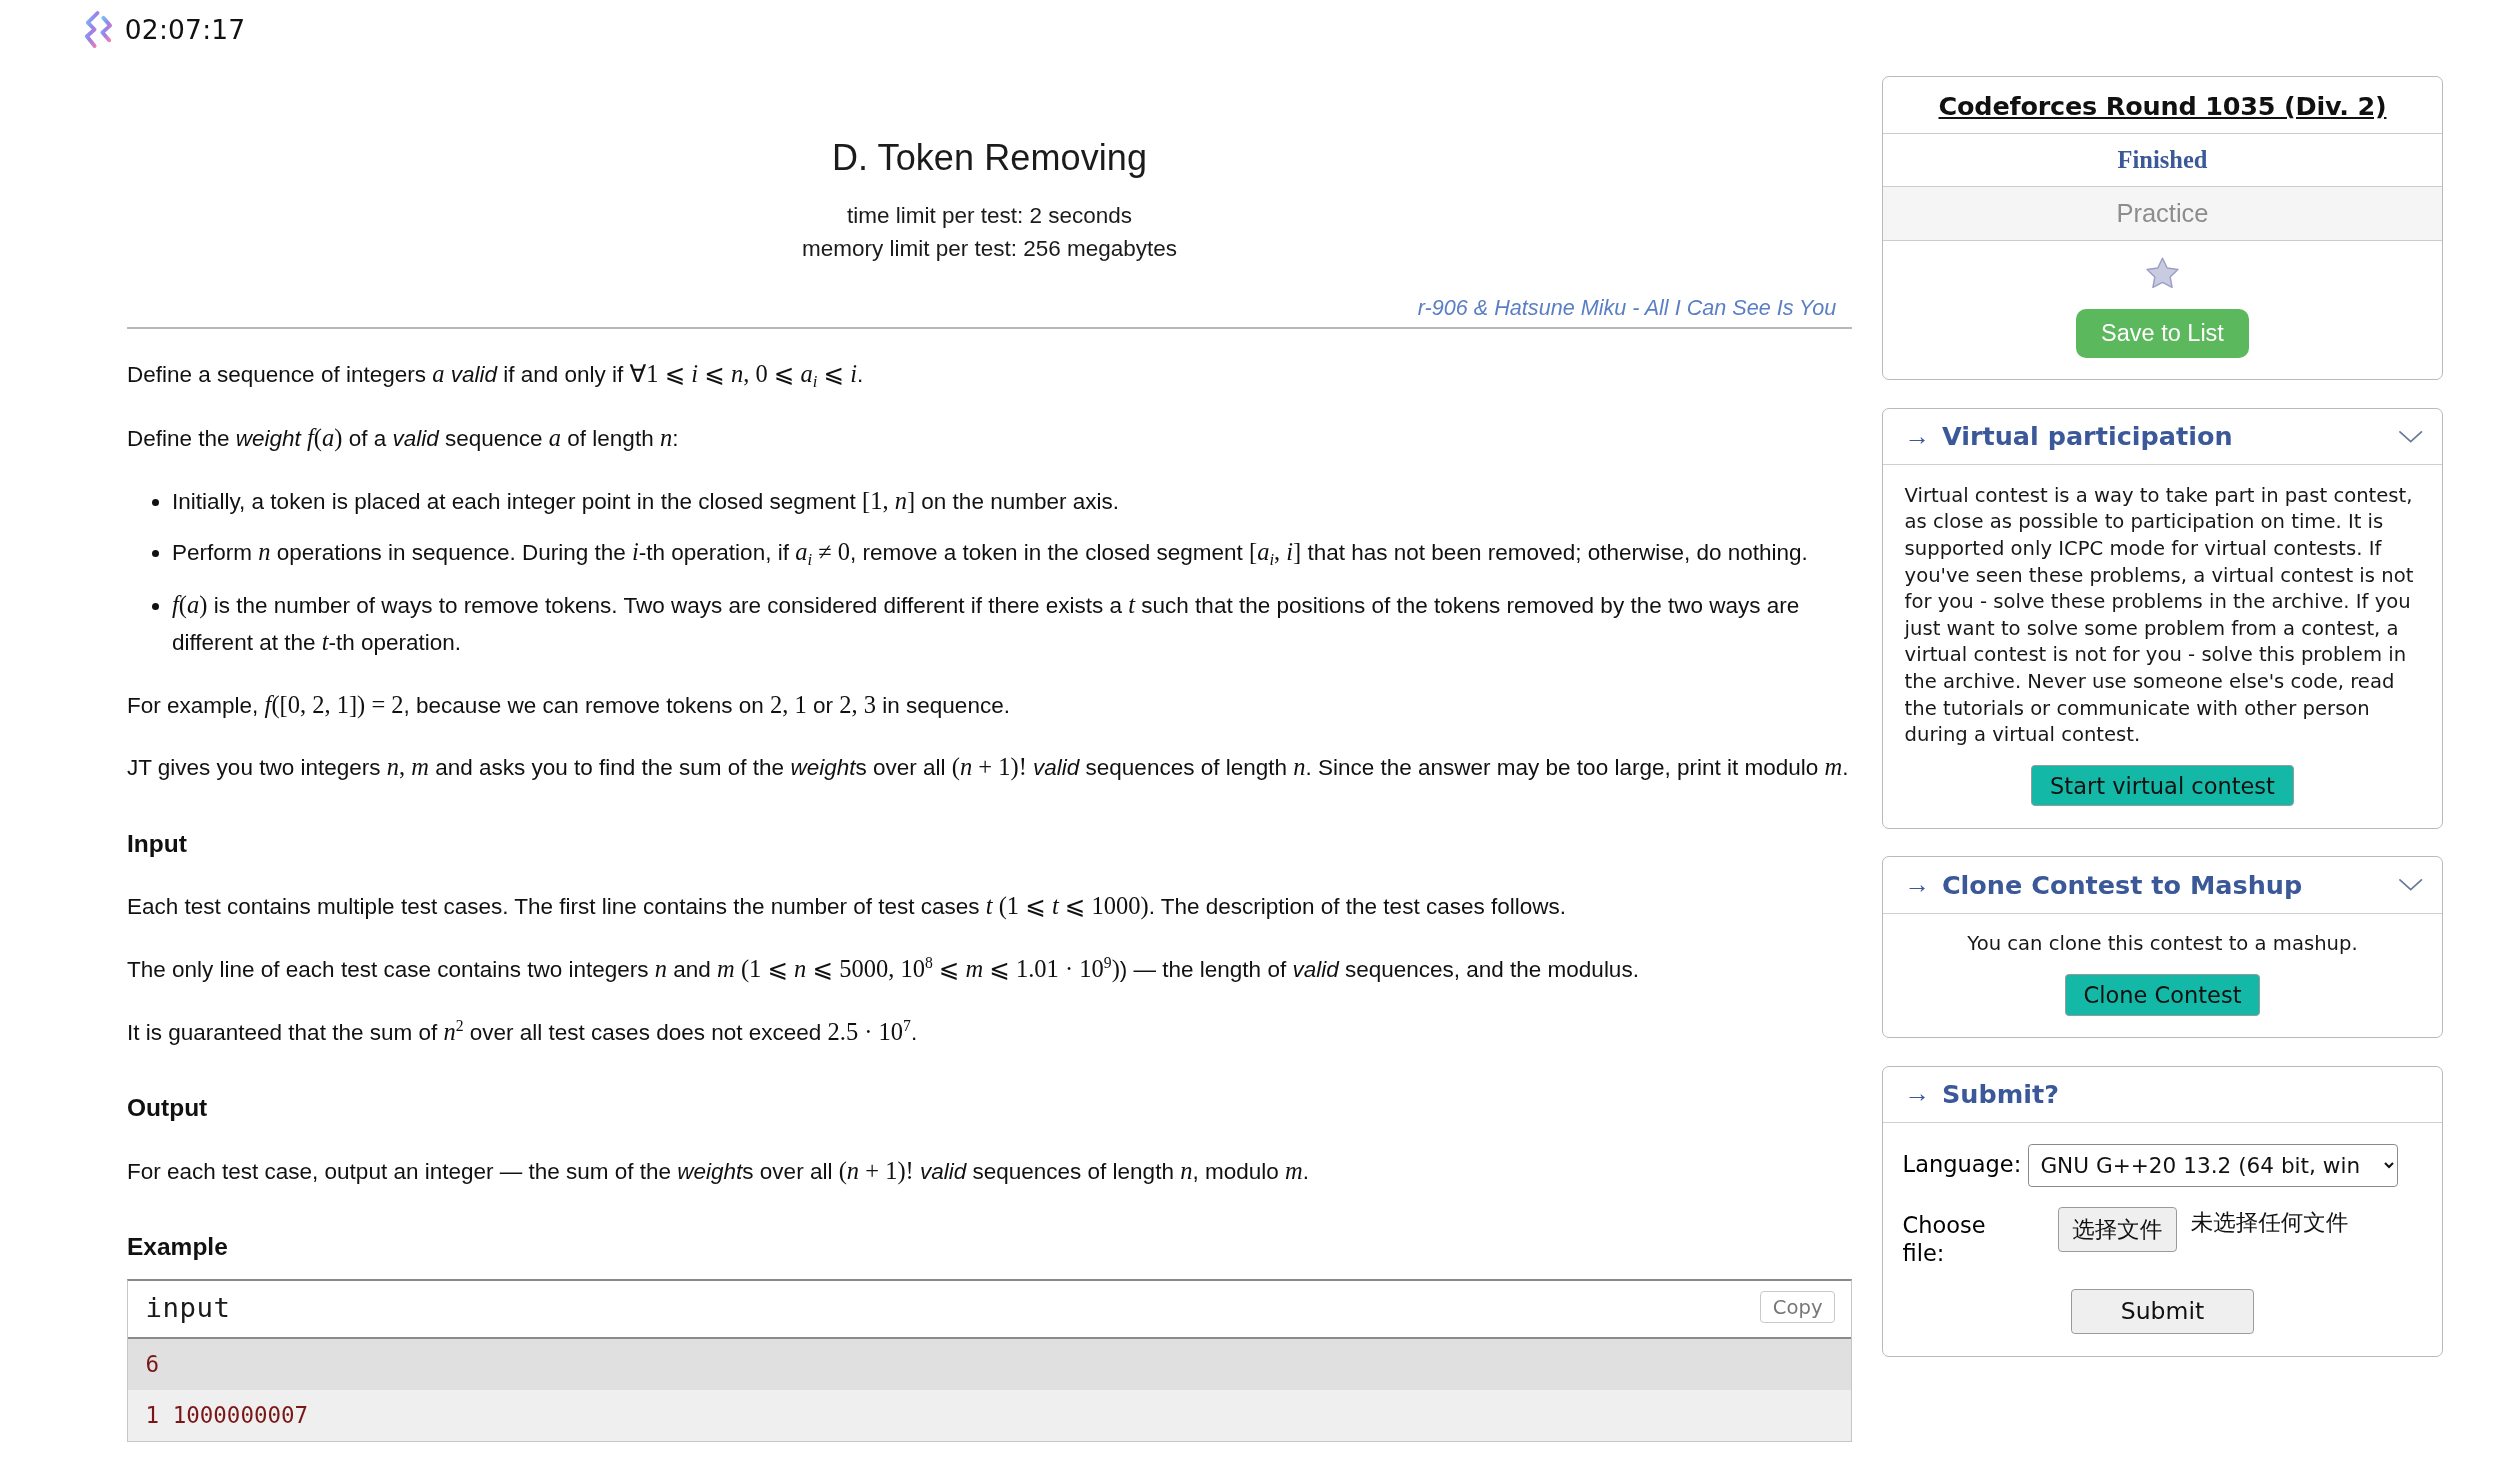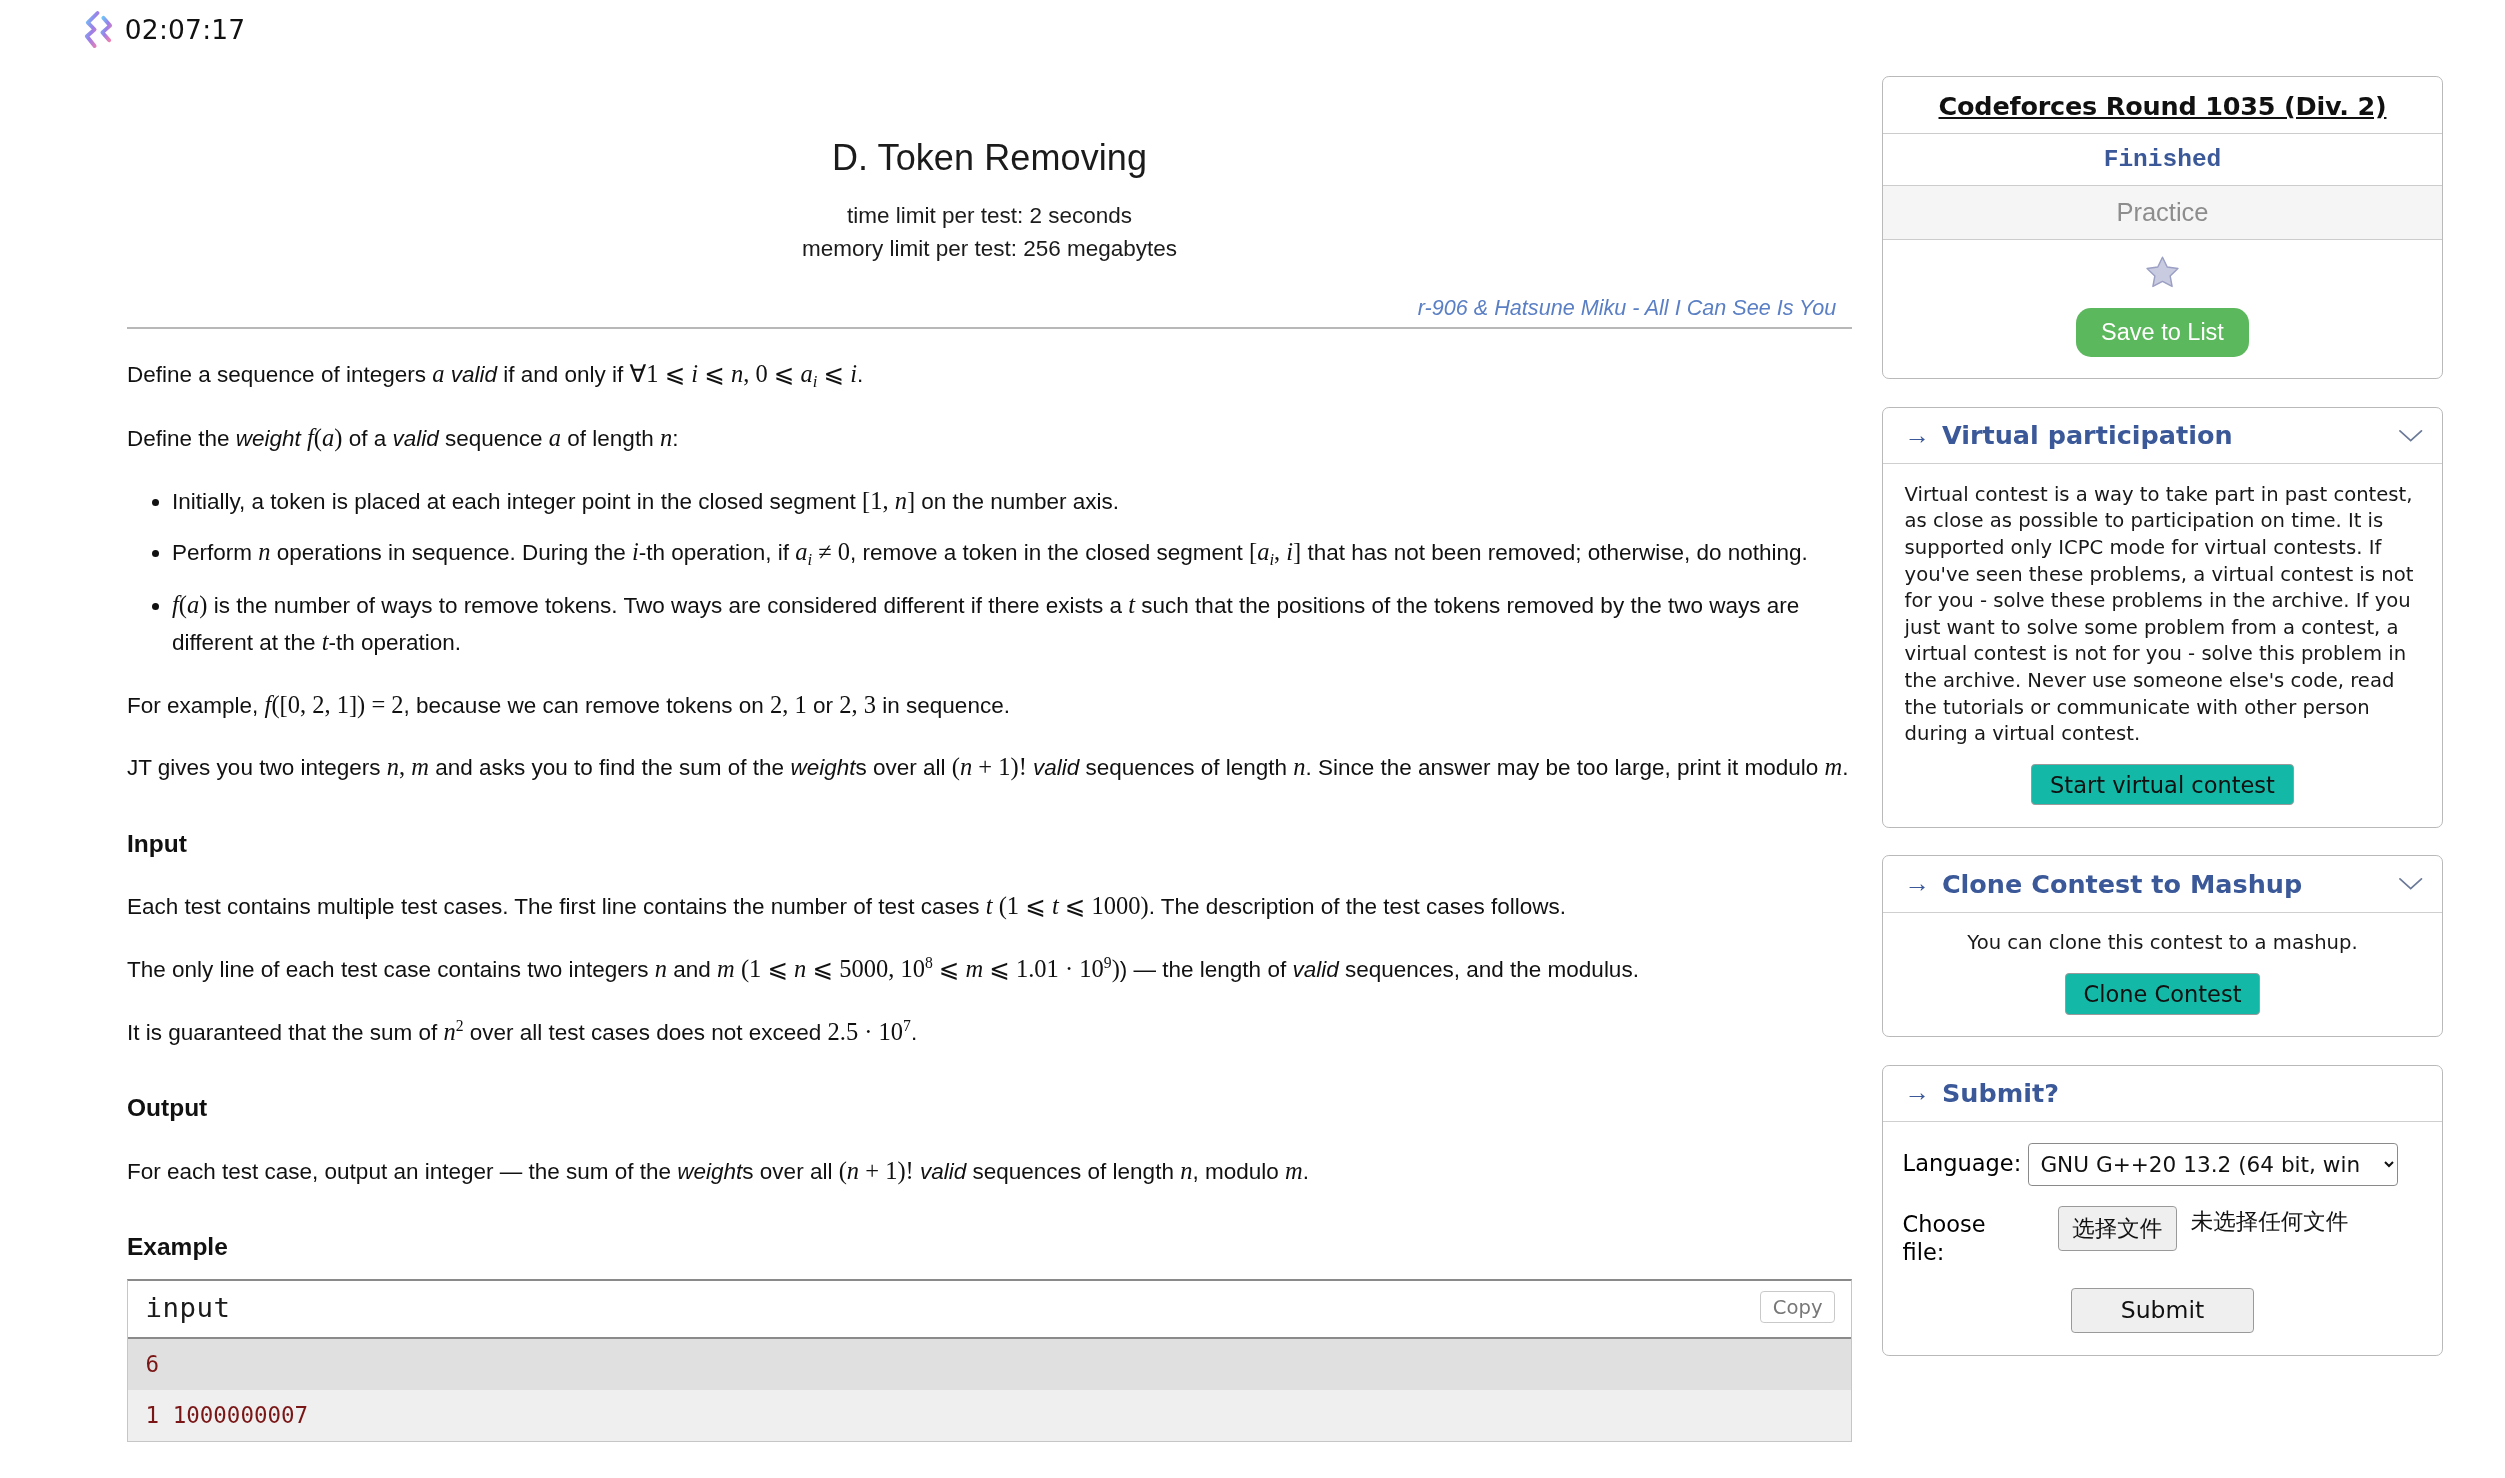--- a/index.html
+++ b/index.html
@@ -97,34 +97,34 @@
     border-bottom: 1px solid #ccc;
   }
   .card-contest-title a {
     font-family: "DejaVu Sans", sans-serif;
     font-size: 25.5px; font-weight: bold; color: #111;
     text-decoration: underline; letter-spacing: -0.2px; text-align: right;
   }
   .card-row-status {
     text-align: center; padding: 11.8px 9.8px;
     border-bottom: 1px solid #ccc;
-    font-family: Liberation Mono, monospace;
+    font-family: Liberation Serif, serif;
     font-size: 24.5px; font-weight: bold; color: #3b5998;
   }
   .card-row-phase {
     text-align: center; padding: 11.8px 9.8px; background: #f5f5f5;
     border-bottom: 1px solid #ccc;
     font-size: 25.5px; color: #8d8d8d;
   }
   .card-row-star { text-align: center; padding: 13.7px 9.8px 5.9px 9.8px; }
   .star-svg { width: 41px; height: 39px; }
   .card-row-savebtn { text-align: center; padding: 5.9px 9.8px 21.6px 9.8px; }
   .save-btn {
     display: inline-block; background: #5cb85c; color: #fff;
-    border: none; border-radius: 15px;
+    border: none; border-radius: 10px;
     padding: 10.8px 25.5px; font-size: 23.5px;
     font-family: "Liberation Sans", sans-serif; cursor: pointer;
   }
 
   .card-head {
     display: flex; align-items: center; gap: 11.8px;
     padding: 12.7px 17.6px 12.7px 21.6px; border-bottom: 1px solid #cfcfcf;
   }
   .card-head .arrow { color: #3b5998; font-size: 25.5px; line-height: 1; }
   .card-head .htitle {

